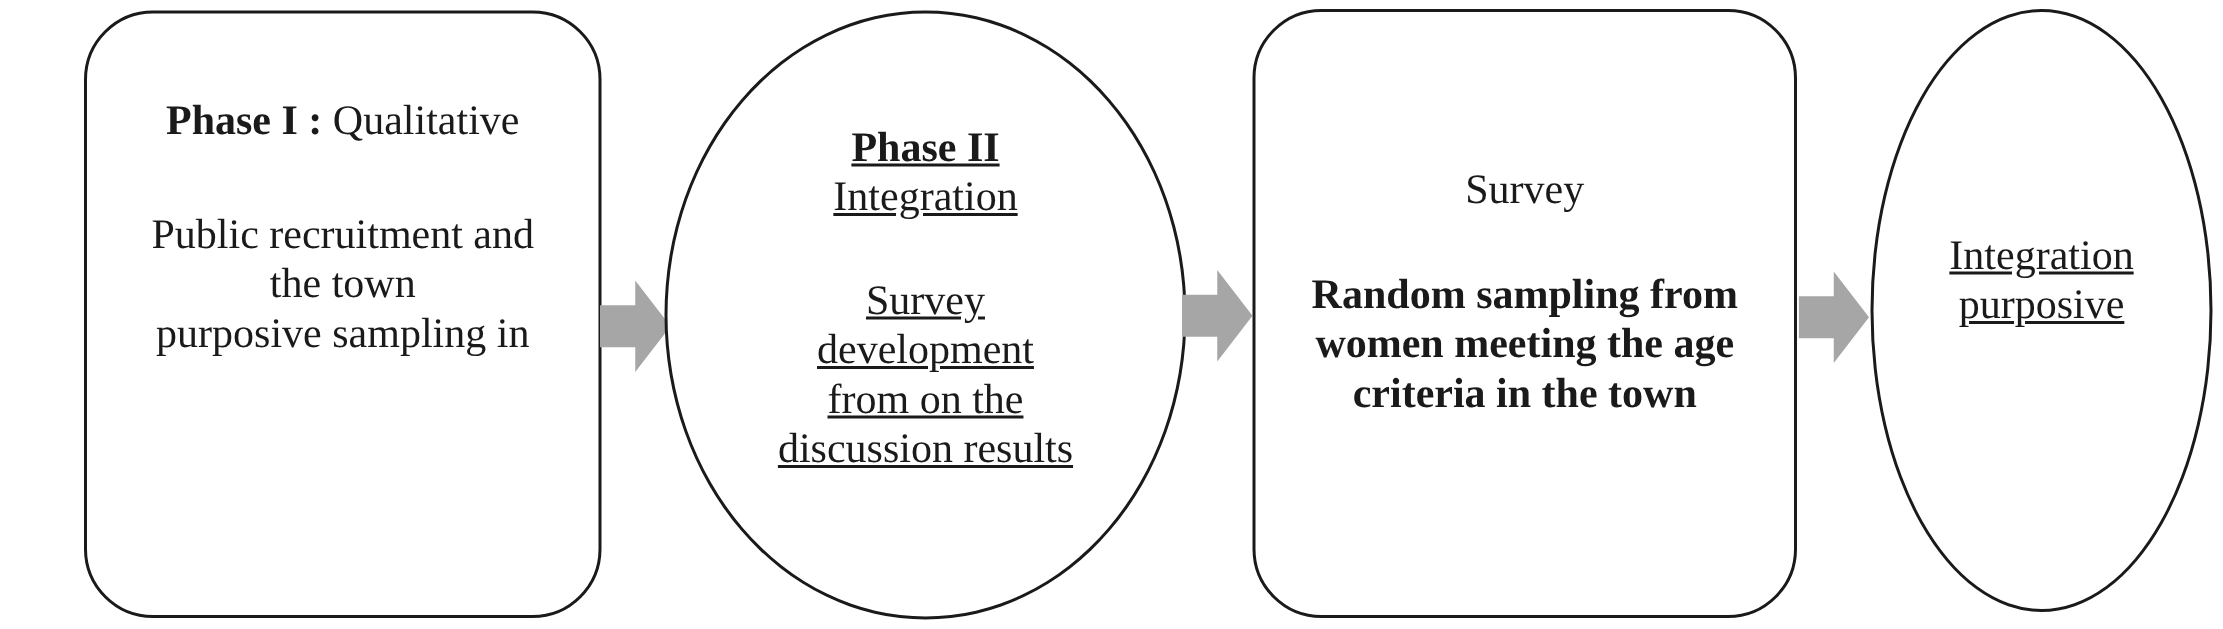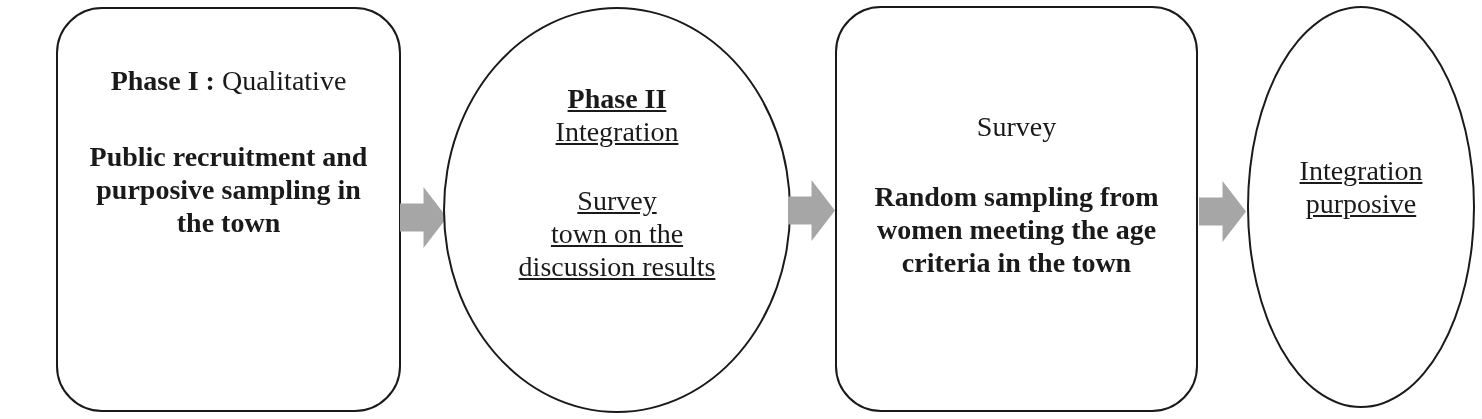--- a/index.html
+++ b/index.html
@@ -26,21 +26,21 @@
     text-align: center;
   }
   .rounded-rect { border-radius: 46px; }
   .ellipse { border-radius: 50%; text-decoration: underline; }
 
   .heading .bold { font-weight: bold; }
 
   
   #node-1 { left: 56px; top: 7px; width: 345px; height: 405px; padding-top: 55px; }
   #node-1 .subtitle { margin-top: 40px; }
-  #node-1 .body { margin-top: 43px; font-weight: bold; }
+  #node-1 .body { margin-top: 43px; }
 
   
   #node-2 { left: 443px; top: 7px; width: 348px; height: 406px; padding-top: 73px; }
   #node-2 .subtitle { margin-top: 0; }
   #node-2 .body { margin-top: 36px; }
 
   
   #node-3 { left: 835px; top: 6px; width: 363px; height: 406px; padding-top: 58px; }
   #node-3 .subtitle { margin-top: 44px; }
   #node-3 .body { margin-top: 37px; font-weight: bold; }
@@ -62,33 +62,34 @@
 </style>
 </head>
 <body>
 
 <div class="canvas">
 
   <div class="node rounded-rect" id="node-1">
     <div class="heading"><span class="bold">Phase I :</span><span> Qualitative</span></div>
     <div class="body">
       <div>Public recruitment and</div>
+      <div>the town</div>
       <div>purposive sampling in</div>
-      <div>the town</div>
     </div>
   </div>
 
   <div class="flow-arrow" id="arrow-1"></div>
 
   <div class="node ellipse" id="node-2">
     <div class="heading"><span class="bold">Phase II</span></div>
     <div class="subtitle">Integration</div>
     <div class="body">
       <div>Survey</div>
-      <div>town on the</div>
+      <div>development</div>
+      <div>from on the</div>
       <div>discussion results</div>
     </div>
   </div>
 
   <div class="flow-arrow" id="arrow-2"></div>
 
   <div class="node rounded-rect" id="node-3">
     <div class="subtitle">Survey</div>
     <div class="body">
       <div>Random sampling from</div>

